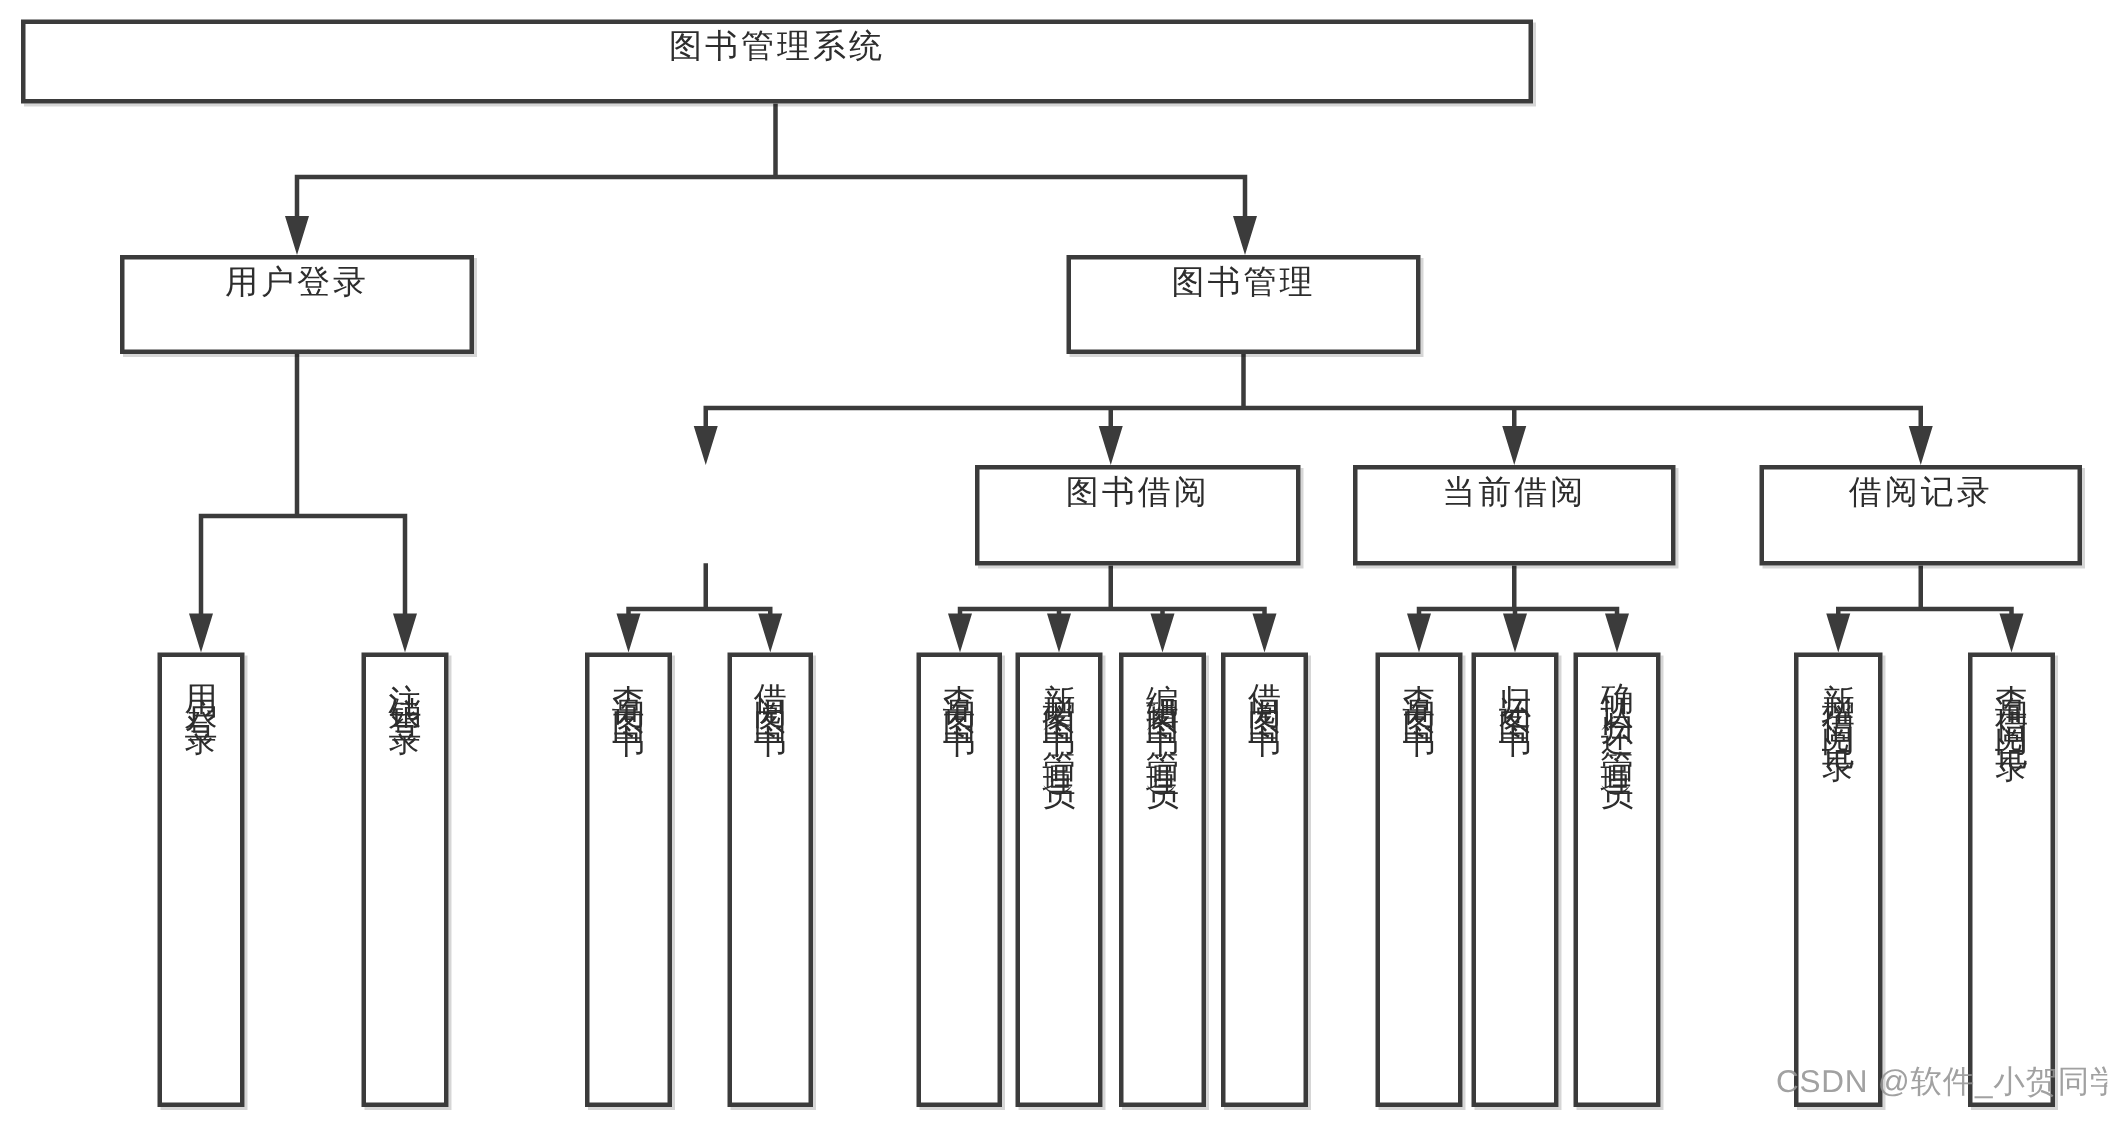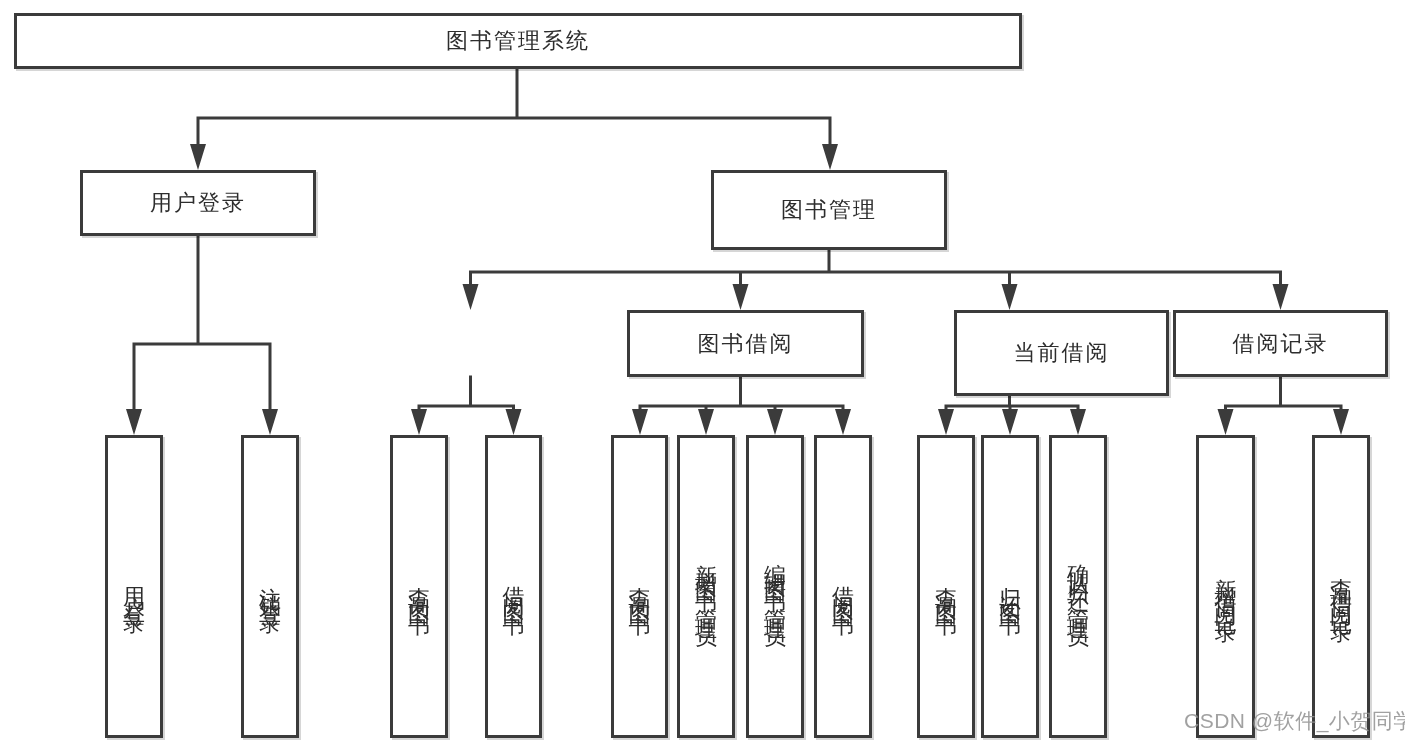--- a/index.html
+++ b/index.html
@@ -10,21 +10,21 @@
     background:#ffffff;
     overflow:hidden;
     color:#2d2d2d;
   }
   .wires{position:absolute;left:0;top:0;z-index:1;}
   .node{
     position:absolute;
     box-sizing:border-box;
     border:3px solid #3b3b3b;
     background:#ffffff;
-    display:flex;align-items:center;justify-content:center;
+    display:flex;align-items:flex-start;justify-content:center;
     box-shadow:2px 2px 0 rgba(0,0,0,0.16);
     z-index:2;
   }
   .node .lbl{
     font-size:22px;
     letter-spacing:2px;
     color:#2d2d2d;
     white-space:nowrap;
   }
   .vnode .lbl{
@@ -70,28 +70,28 @@
     </g>
   </svg>
 
   <div class="node" style="left:14px;top:13px;width:1008px;height:56px">
     <span class="lbl">图书管理系统</span>
   </div>
 
   <div class="node" style="left:80px;top:170px;width:236px;height:66px">
     <span class="lbl">用户登录</span>
   </div>
-  <div class="node" style="left:711px;top:170px;width:236px;height:80px">
+  <div class="node" style="left:711px;top:170px;width:236px;height:66px">
     <span class="lbl">图书管理</span>
   </div>
 
-  <div class="node" style="left:627px;top:310px;width:237px;height:67px">
+  <div class="node" style="left:650px;top:310px;width:217px;height:67px">
     <span class="lbl">图书借阅</span>
   </div>
-  <div class="node" style="left:954px;top:310px;width:215px;height:86px">
+  <div class="node" style="left:902px;top:310px;width:215px;height:67px">
     <span class="lbl">当前借阅</span>
   </div>
   <div class="node" style="left:1173px;top:310px;width:215px;height:67px">
     <span class="lbl">借阅记录</span>
   </div>
 
   <div class="node vnode" style="left:105px;top:435px;width:58px;height:303px">
     <span class="lbl">用户登录</span>
   </div>
   <div class="node vnode" style="left:241px;top:435px;width:58px;height:303px">

